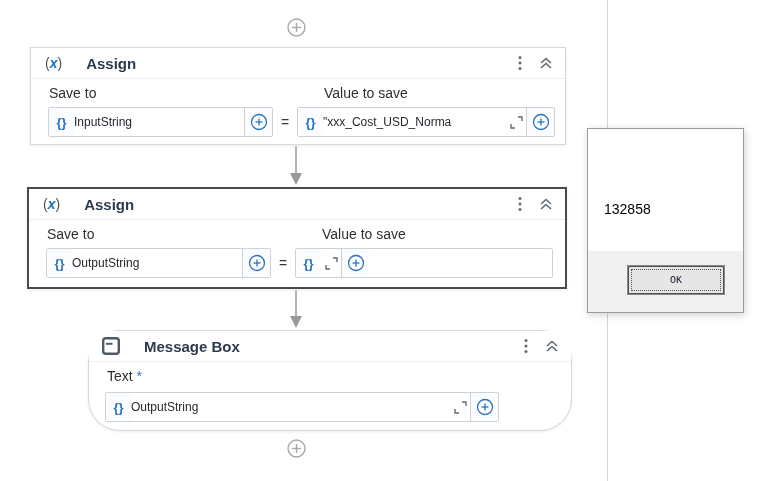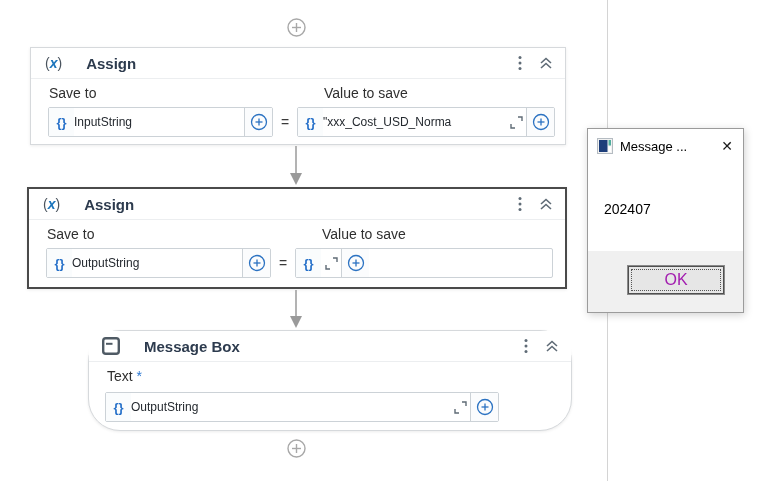--- a/index.html
+++ b/index.html
@@ -61,21 +61,21 @@
   .dlg-close{margin-left:auto;width:32px;height:34px;display:flex;align-items:center;justify-content:center;
     font-size:14px;color:#1a1a1a;cursor:pointer;}
   .dlg-msg{position:absolute;left:16px;top:72px;font-size:14px;color:#000;}
   .dlg-footer{position:absolute;left:0;right:0;bottom:0;height:61px;background:#f0f0f0;}
   .ok-btn{
     position:absolute;left:39px;top:14px;width:98px;height:30px;background:#e6e6e6;
     border:1px solid #8a8a8a;box-shadow:inset 0 0 0 1px #4f4f4f;box-sizing:border-box;
     display:flex;align-items:center;justify-content:center;cursor:pointer;
   }
   .ok-inner{position:absolute;inset:3px;border:1px dotted #555;display:flex;align-items:center;justify-content:center;
-    font-size:16px;color:#a21caf;}
+    font-size:10px;color:#0f172a;font-family:Liberation Mono, monospace;}
 </style>
 </head>
 <body>
 
 <div id="canvas">
 
   <div class="divider"></div>
 
   <div class="plus-conn" style="left:287px;top:18px;">
     <svg width="19" height="19" viewBox="0 0 19 19">
@@ -252,33 +252,21 @@
 
   <div class="plus-conn" style="left:287px;top:439px;">
     <svg width="19" height="19" viewBox="0 0 19 19">
       <circle cx="9.5" cy="9.5" r="8.5" fill="none" stroke="#a8a8a8" stroke-width="1.4"></circle>
       <line x1="5" y1="9.5" x2="14" y2="9.5" stroke="#a8a8a8" stroke-width="1.4"></line>
       <line x1="9.5" y1="5" x2="9.5" y2="14" stroke="#a8a8a8" stroke-width="1.4"></line>
     </svg>
   </div>
 
   <div class="dialog">
-    <div class="dlg-titlebar">
-      <span style="display:flex;">
-        <svg width="16" height="16" viewBox="0 0 16 16">
-            <rect x="0.5" y="0.5" width="15" height="15" fill="#f2f2f2" stroke="#b5bcc2"></rect>
-            <rect x="2" y="2" width="8.5" height="12" fill="#1d3e7a"></rect>
-            <rect x="11.5" y="2" width="2.5" height="5.5" fill="#4fae9d"></rect>
-            <rect x="11.5" y="8.5" width="2.5" height="5.5" fill="#ffffff"></rect>
-          </svg>
-      </span>
-      <span class="dlg-title">Message ...</span>
-      <span class="dlg-close">✕</span>
-    </div>
-    <div class="dlg-msg">202407</div>
+    <div class="dlg-msg">132858</div>
     <div class="dlg-footer">
       <div class="ok-btn">
         <span class="ok-inner">OK</span>
       </div>
     </div>
   </div>
 
 </div>
 
 </body></html>

